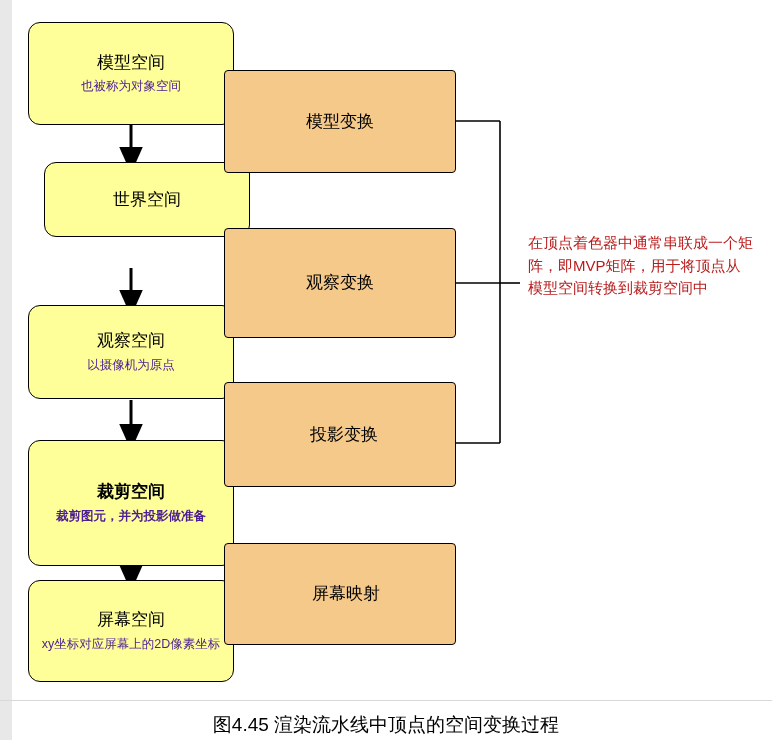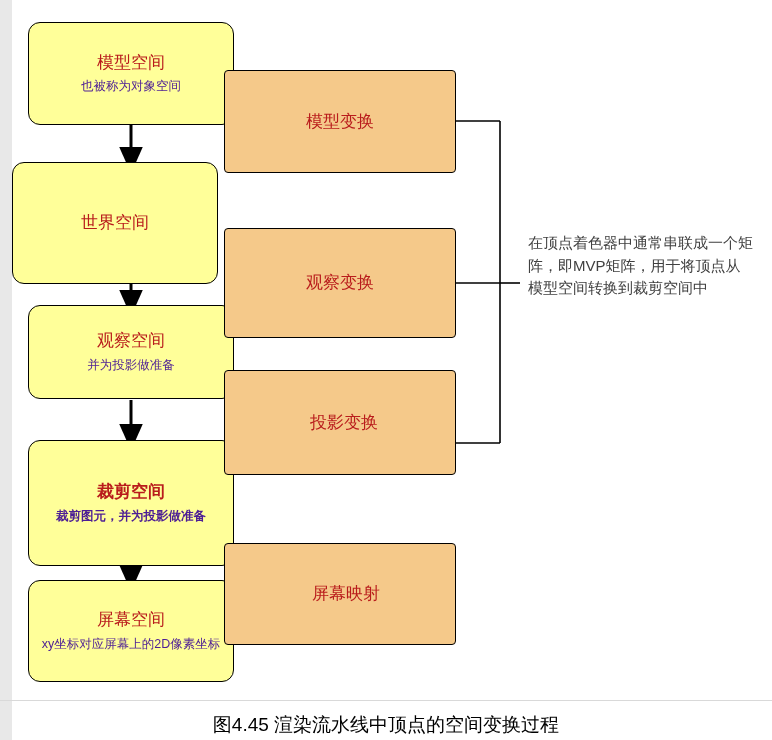--- a/index.html
+++ b/index.html
@@ -34,38 +34,38 @@
   .space-node {
     background: #ffff99;
     border-radius: 12px;
   }
   .transform-node {
     background: #f5c98a;
     border-radius: 4px;
   }
   .node-title {
     font-size: 17px;
-    color: #b91c1c;
+    color: #000000;
     line-height: 1.25;
   }
   .node-sub {
     font-size: 12.5px;
     color: #4c1d95;
     line-height: 1.35;
     margin-top: 5px;
     padding: 0 8px;
   }
   .transform-node .node-title {
     font-size: 17px;
   }
   .note {
     position: absolute;
     font-size: 15px;
     line-height: 1.5;
-    color: #404040;
+    color: #b91c1c;
     text-align: left;
     white-space: pre-line;
   }
   .caption {
     position: absolute;
     left: 0;
     width: 772px;
     text-align: center;
     font-size: 19px;
     color: #000;
@@ -112,48 +112,48 @@
     <line x1="455" y1="443" x2="500" y2="443" stroke="#000" stroke-width="1.6"></line>
     <line x1="500" y1="121" x2="500" y2="443" stroke="#000" stroke-width="1.6"></line>
     <line x1="500" y1="283" x2="520" y2="283" stroke="#000" stroke-width="1.6"></line>
   </svg>
 
   <div class="node space-node" style="left:28px;top:22px;width:206px;height:103px;">
     <div class="node-title">模型空间</div>
     <div class="node-sub">也被称为对象空间</div>
   </div>
 
-  <div class="node space-node" style="left:12px;top:162px;width:206px;height:122px;">
+  <div class="node space-node" style="left:44px;top:162px;width:206px;height:75px;">
     <div class="node-title">世界空间</div>
   </div>
 
   <div class="node space-node" style="left:28px;top:305px;width:206px;height:94px;">
     <div class="node-title">观察空间</div>
-    <div class="node-sub">并为投影做准备</div>
+    <div class="node-sub">以摄像机为原点</div>
   </div>
 
   <div class="node space-node" style="left:28px;top:440px;width:206px;height:126px;font-weight:bold;">
     <div class="node-title">裁剪空间</div>
     <div class="node-sub" style="text-align:left;padding:0 10px;">裁剪图元，并为投影做准备</div>
   </div>
 
   <div class="node space-node" style="left:28px;top:580px;width:206px;height:102px;">
     <div class="node-title">屏幕空间</div>
     <div class="node-sub">xy坐标对应屏幕上的2D像素坐标</div>
   </div>
 
   <div class="node transform-node" style="left:224px;top:70px;width:232px;height:103px;">
     <div class="node-title">模型变换</div>
   </div>
 
   <div class="node transform-node" style="left:224px;top:228px;width:232px;height:110px;">
     <div class="node-title">观察变换</div>
   </div>
 
-  <div class="node transform-node" style="left:224px;top:370px;width:232px;height:105px;padding-left:8px;">
+  <div class="node transform-node" style="left:224px;top:382px;width:232px;height:105px;padding-left:8px;">
     <div class="node-title">投影变换</div>
   </div>
 
   <div class="node transform-node" style="left:224px;top:543px;width:232px;height:102px;padding-left:12px;">
     <div class="node-title">屏幕映射</div>
   </div>
 
   <div class="note" style="left:528px;top:232px;width:225px;">在顶点着色器中通常串联成一个矩阵，即MVP矩阵，用于将顶点从模型空间转换到裁剪空间中</div>
 
   <div class="hrule" style="left:0;top:700px;width:772px;"></div>

